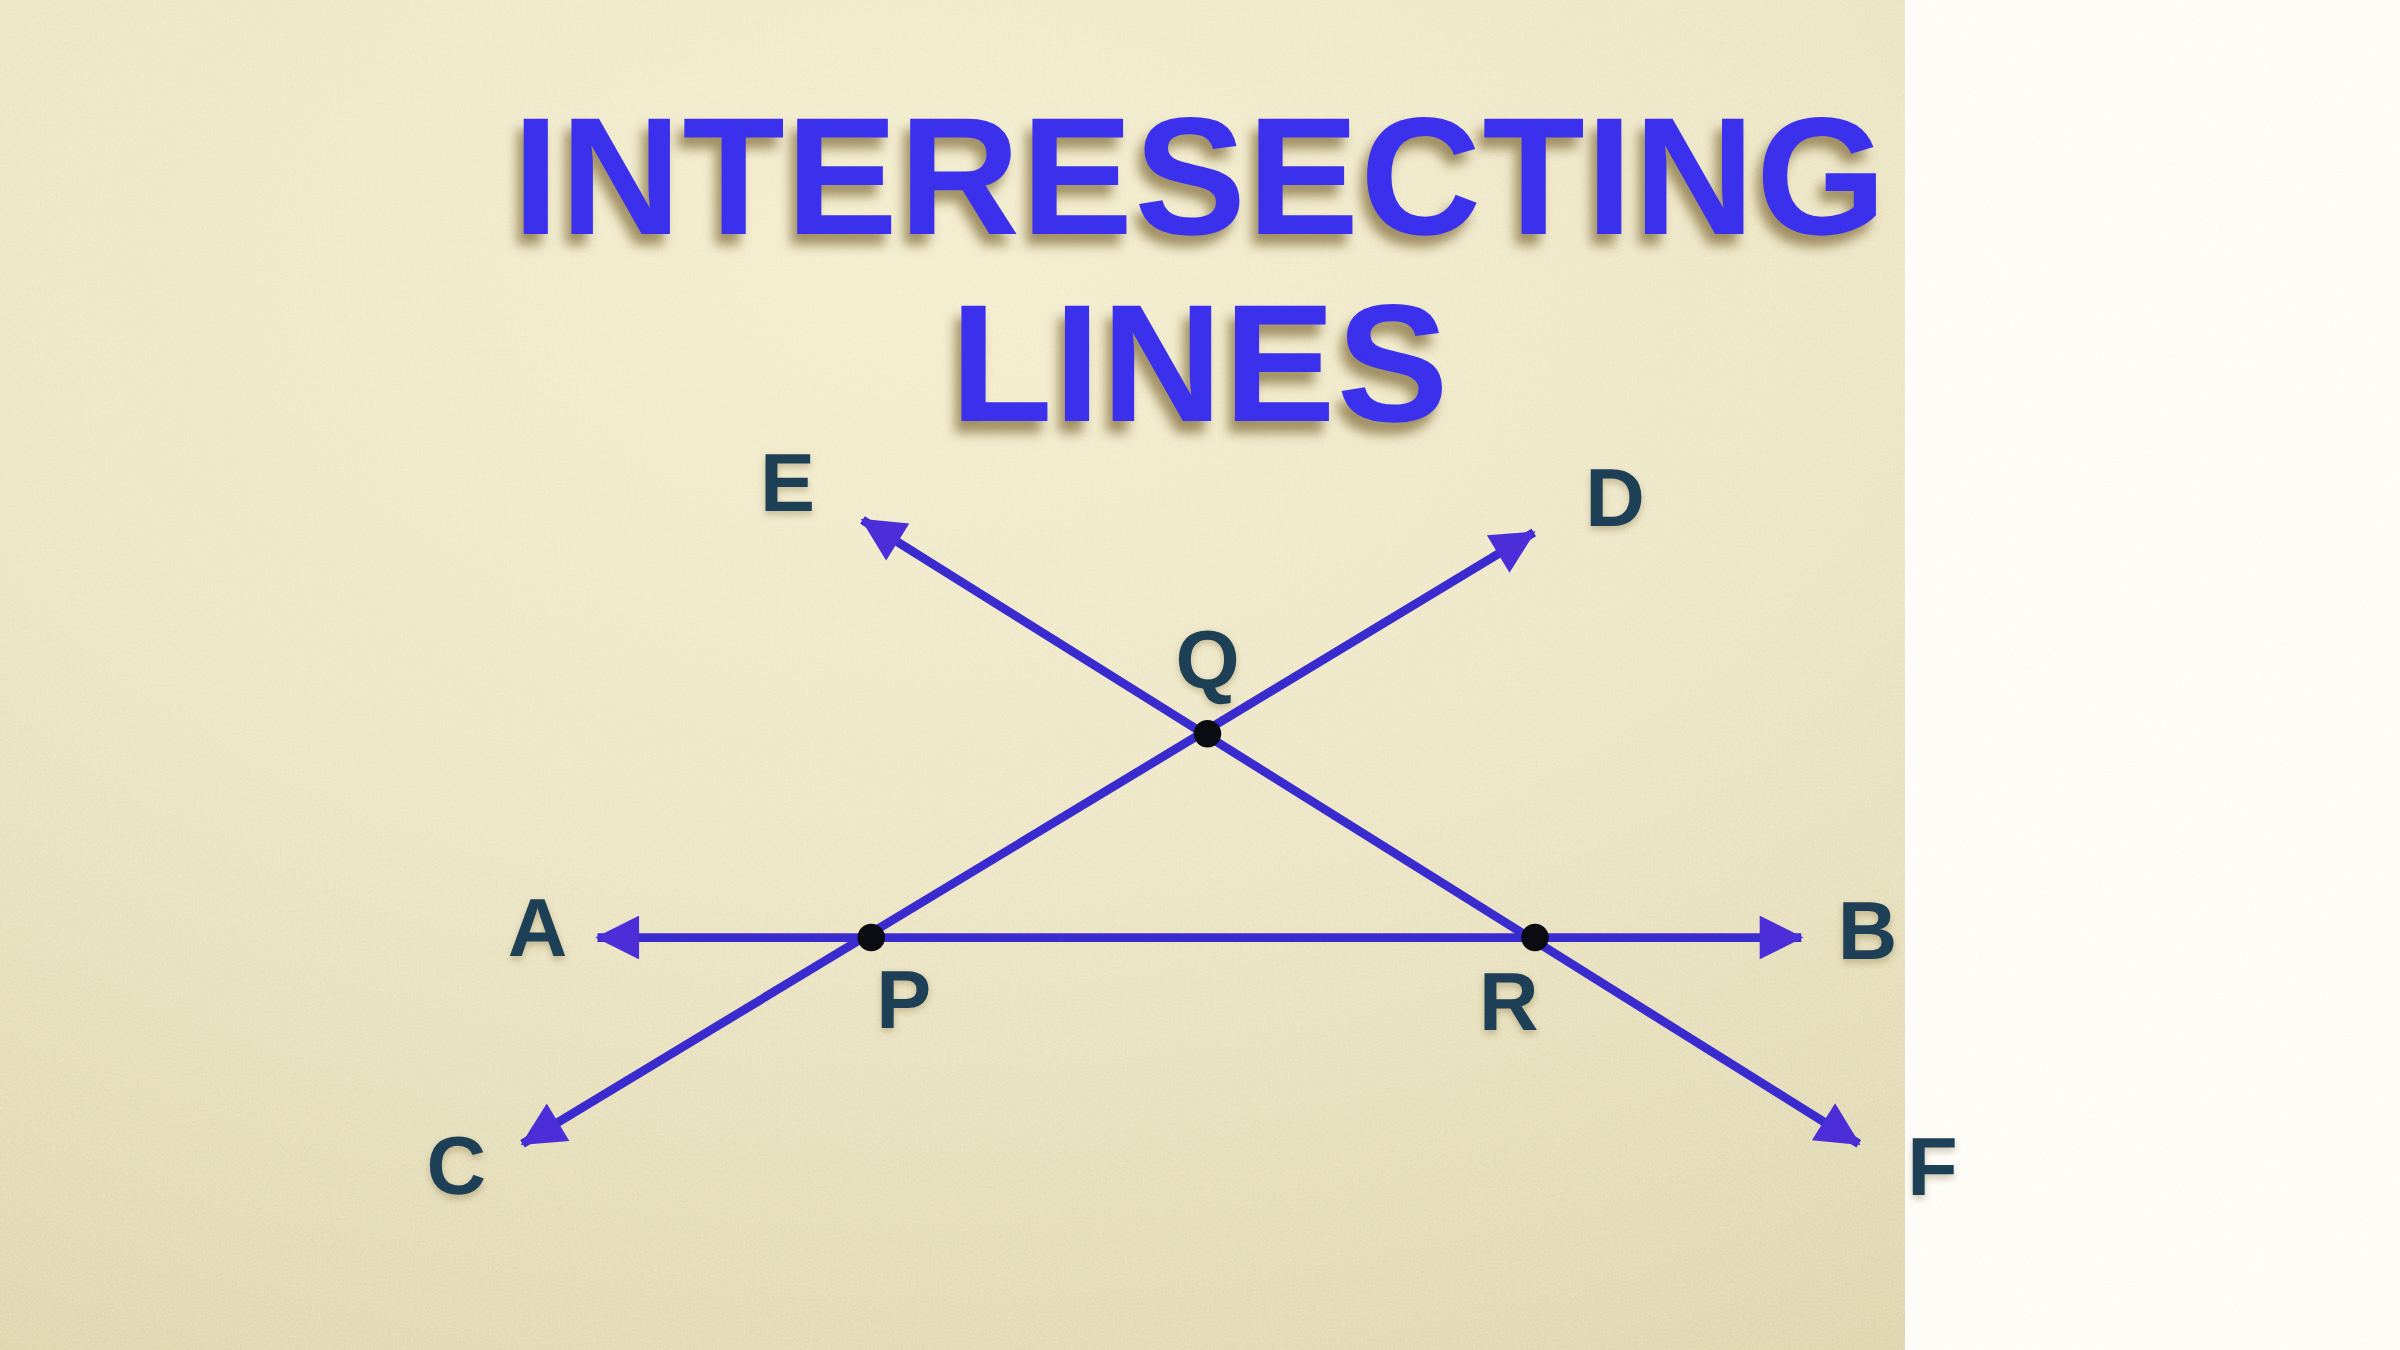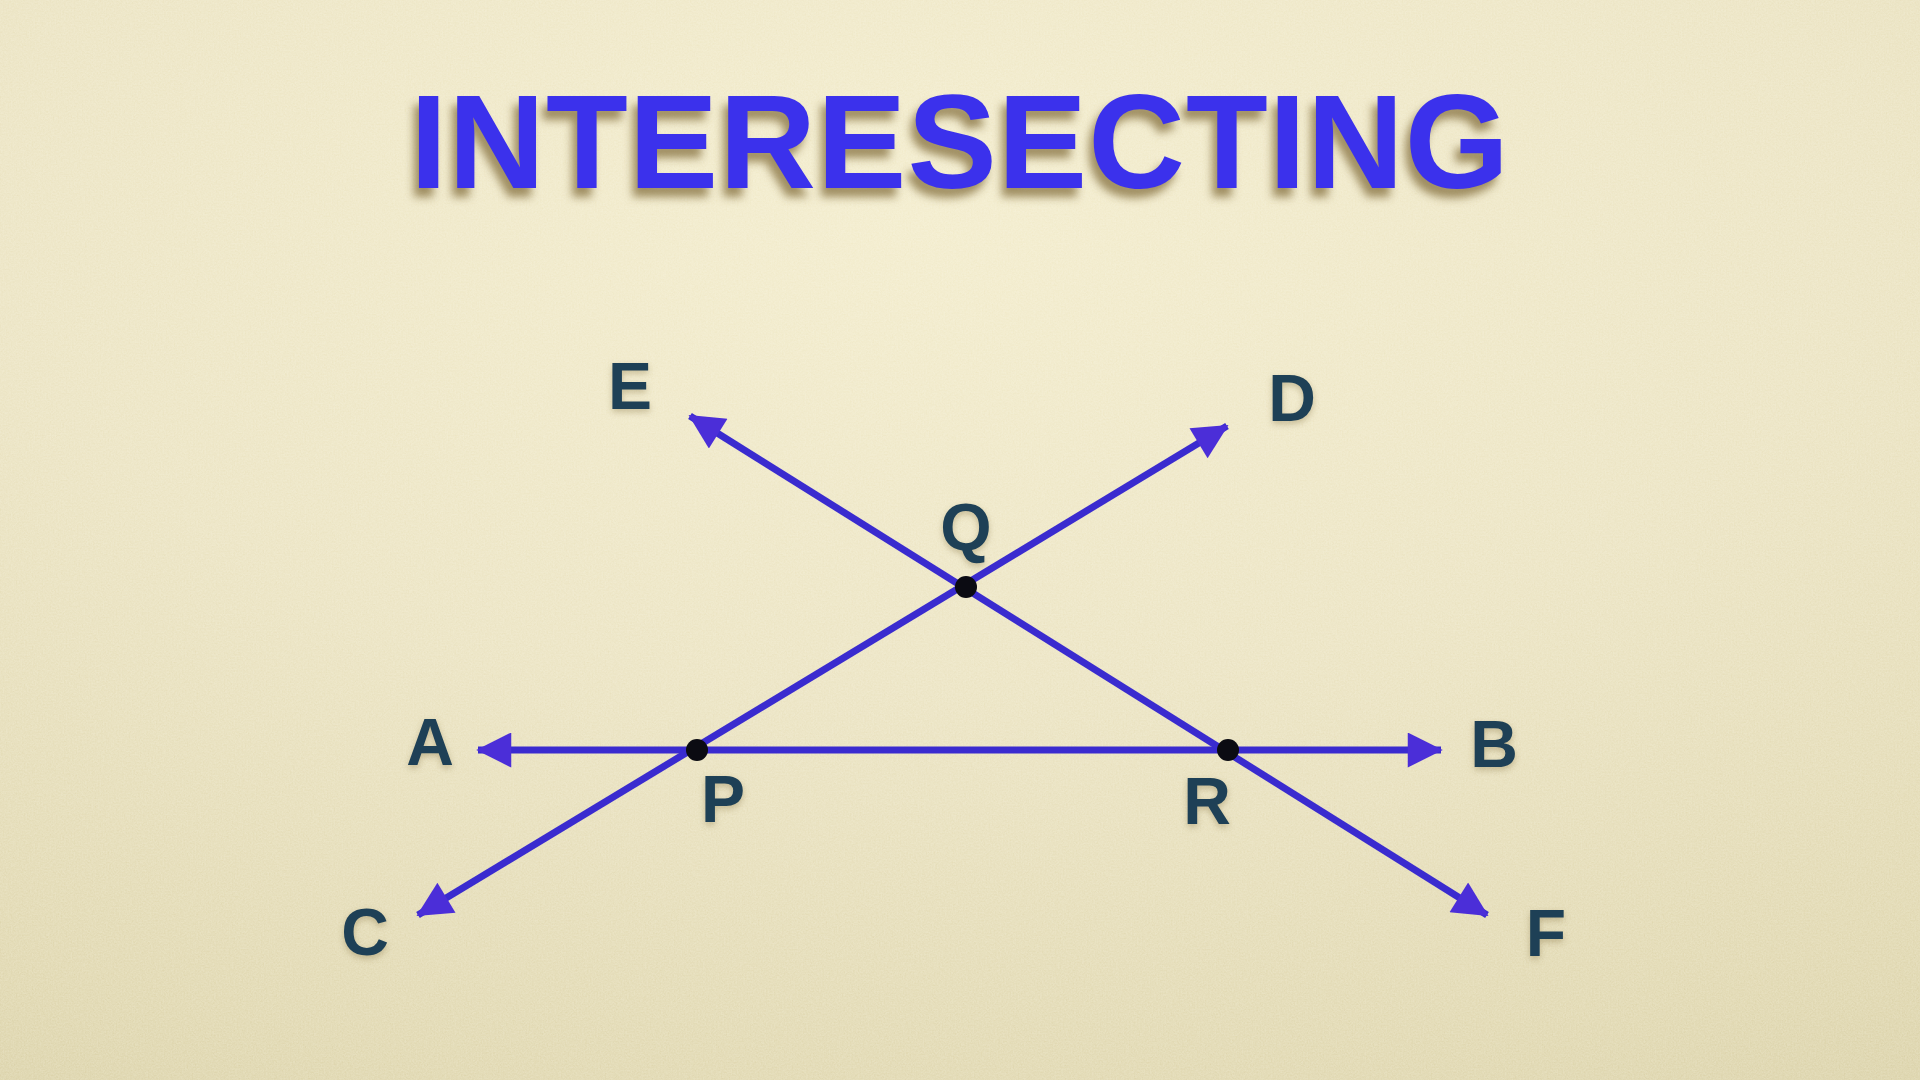--- a/index.html
+++ b/index.html
@@ -5,21 +5,21 @@
   html, body {
     margin: 0;
     padding: 0;
     width: 1920px;
     height: 1080px;
     overflow: hidden;
     font-family: "Liberation Sans", sans-serif;
   }
   .stage {
     position: relative;
-    width: 1920px;
+    width: 1524px;
     height: 1080px;
     background: radial-gradient(140% 125% at 48% 20%,
       #f2ebca 0%, #eae2c0 35%, #ded5ad 65%, #d2c99e 85%, #cbc196 100%);
   }
   .paper-noise {
     position: absolute;
     inset: 0;
     opacity: 0.55;
     mix-blend-mode: soft-light;
     pointer-events: none;
@@ -61,20 +61,21 @@
   <svg class="paper-noise" width="1920" height="1080" xmlns="http://www.w3.org/2000/svg">
     <filter id="grain">
       <feTurbulence type="fractalNoise" baseFrequency="0.62" numOctaves="3" seed="11" stitchTiles="stitch"></feTurbulence>
       <feColorMatrix type="matrix" values="0 0 0 0 0.97  0 0 0 0 0.94  0 0 0 0 0.82  0.8 0.8 0.8 0 -0.55"></feColorMatrix>
     </filter>
     <rect width="1920" height="1080" filter="url(#grain)"></rect>
   </svg>
 
   <h1 class="title">
     <span>INTERESECTING</span>
+    <span>LINES</span>
   </h1>
 
   <svg class="diagram-svg" id="diagram" width="1920" height="1080" viewBox="0 0 1920 1080" xmlns="http://www.w3.org/2000/svg">
     <defs>
       <marker id="arrowhead" viewBox="0 0 10 10" refX="9.5" refY="5" markerWidth="5.6" markerHeight="5" orient="auto-start-reverse" markerUnits="strokeWidth">
         <path d="M 0 0 L 10 5 L 0 10 Z" fill="#4b2ed8"></path>
       </marker>
     </defs>
     <g id="rays-group">
         <line x1="478" y1="750" x2="1441" y2="750" stroke="#3a2bcf" stroke-width="7" marker-end="url(#arrowhead)" marker-start="url(#arrowhead)"></line>

